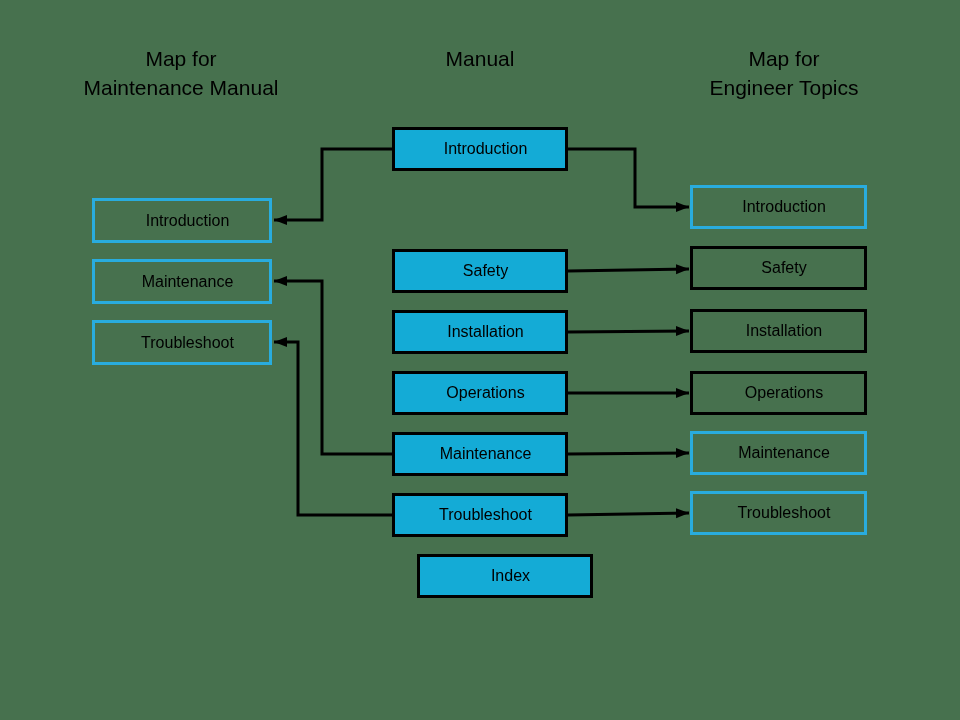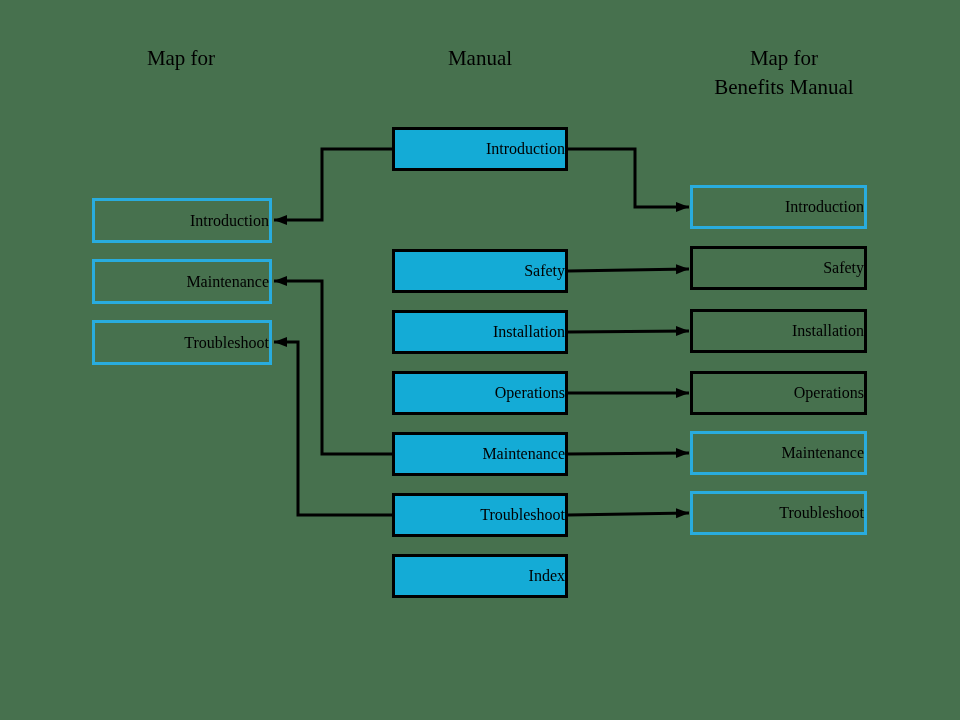--- a/index.html
+++ b/index.html
@@ -14,35 +14,34 @@
   body {
     background: var(--bg);
     font-family: "Liberation Sans", sans-serif;
     color: var(--text);
   }
   .canvas {
     position: relative;
     width: 880px;
     height: 720px;
     overflow: hidden;
-    font-family: Liberation Serif, serif;
   }
   .col-title {
     position: absolute;
     top: 44px;
     text-align: center;
     font-size: 21px;
     line-height: 29px;
     color: var(--text);
   }
   .box {
     position: absolute;
     display: flex;
     align-items: center;
-    justify-content: flex-end;
+    justify-content: center;
     font-size: 16px;
     color: var(--text);
     padding-left: 11px;
   }
   .topic-box {
     width: 176px;
     height: 44px;
     left: 392px;
     background: var(--fill);
     border: 3px solid var(--line);
@@ -74,27 +73,28 @@
   }
   .arrowhead-fill { fill: var(--line); }
 </style>
 </head>
 <body>
 
 <div class="canvas">
 
   <div class="col-title" style="left:31px; width:300px;">
     <div>Map for</div>
+    <div>Maintenance Manual</div>
   </div>
   <div class="col-title" style="left:380px; width:200px;">
     <div>Manual</div>
   </div>
   <div class="col-title" style="left:634px; width:300px;">
     <div>Map for</div>
-    <div>Benefits Manual</div>
+    <div>Engineer Topics</div>
   </div>
 
   <div class="box map-box-left cyan-border" style="top:198px;">
     <span>Introduction</span>
   </div>
   <div class="box map-box-left cyan-border" style="top:259px;">
     <span>Maintenance</span>
   </div>
   <div class="box map-box-left cyan-border" style="top:320px;">
     <span>Troubleshoot</span>
@@ -111,21 +111,21 @@
   </div>
   <div class="box topic-box" style="top:371px;">
     <span>Operations</span>
   </div>
   <div class="box topic-box" style="top:432px;">
     <span>Maintenance</span>
   </div>
   <div class="box topic-box" style="top:493px;">
     <span>Troubleshoot</span>
   </div>
-  <div class="box topic-box" style="top:554px;">
+  <div class="box topic-box" style="top:554px;margin-left:25px;">
     <span>Index</span>
   </div>
 
   <div class="box map-box-right cyan-border" style="top:185px;">
     <span>Introduction</span>
   </div>
   <div class="box map-box-right black-border" style="top:246px;">
     <span>Safety</span>
   </div>
   <div class="box map-box-right black-border" style="top:309px;">

